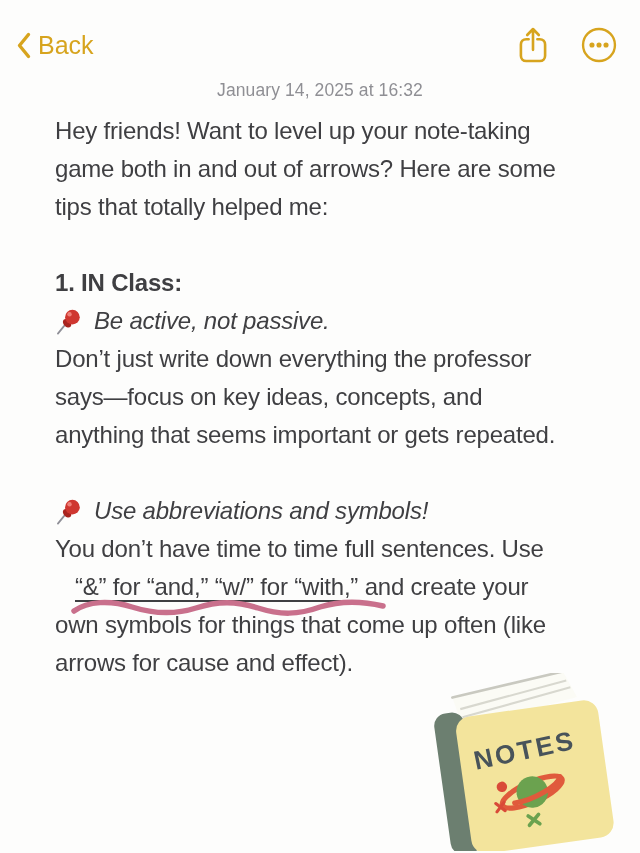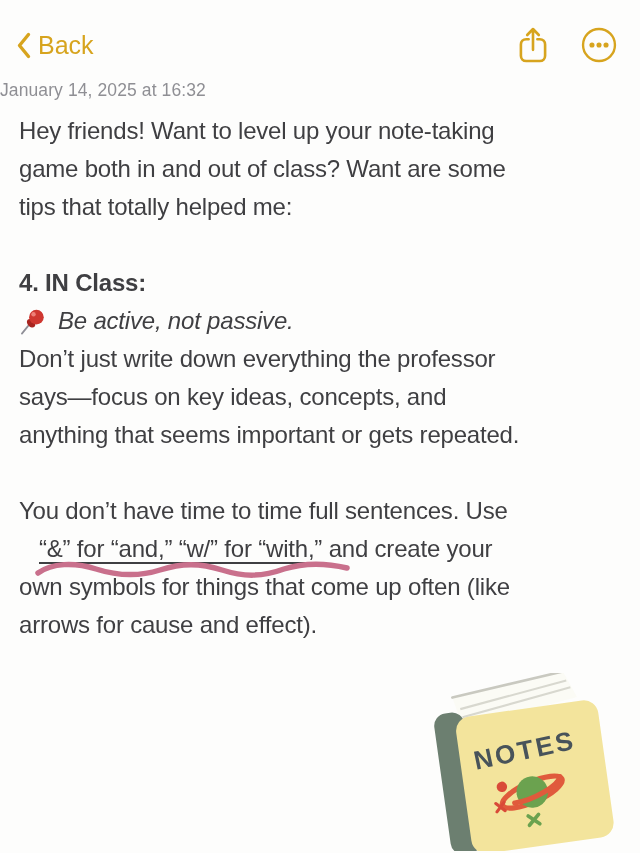--- a/index.html
+++ b/index.html
@@ -26,29 +26,30 @@
     color: #d7a41e;
     font-size: 25px;
     cursor: pointer;
   }
   .nav-spacer { flex: 1; }
   .nav-icons { display: flex; align-items: center; gap: 32px; }
   .icon-btn { display: flex; align-items: center; cursor: pointer; }
 
   
   .note-date {
+    text-align: center;
     color: #8f8f94;
     font-size: 17.5px;
     margin-top: 14px;
     letter-spacing: 0.1px;
   }
 
   
   .note-content {
-    padding: 11px 36px 0 19px;
+    padding: 11px 36px 0 55px;
     font-size: 24px;
     line-height: 38px;
     letter-spacing: -0.2px;
   }
   .line { height: 38px; white-space: nowrap; }
   .spacer-line { height: 38px; }
   .bold-line { font-weight: 700; }
   .tip-heading {
     display: flex;
     align-items: center;
@@ -109,45 +110,56 @@
       </svg>
     </span>
   </div>
 </div>
 
 <div class="note-date">January 14, 2025 at 16:32</div>
 
 <div class="note-content">
 
   <div class="line">Hey friends! Want to level up your note-taking</div>
-  <div class="line">game both in and out of class? Want are some</div>
+  <div class="line">game both in and out of arrows? Here are some</div>
   <div class="line">tips that totally helped me:</div>
 
   <div class="spacer-line"></div>
 
-  <div class="line bold-line">4. IN Class:</div>
+  <div class="line bold-line">1. IN Class:</div>
 
   <div class="tip-heading">
     <span class="pin-wrap">
       <svg width="29" height="29" viewBox="0 0 30 30">
         <path d="M9.5,19.5 L3,27.5" stroke="#8e8e96" stroke-width="1.8" stroke-linecap="round"></path>
         <ellipse cx="12.5" cy="16.8" rx="5" ry="3.6" transform="rotate(45 12.5 16.8)" fill="#a8241f"></ellipse>
         <circle cx="18" cy="10.5" r="7.6" fill="#cf3730"></circle>
         <circle cx="15" cy="7.4" r="2.3" fill="#ee8078"></circle>
       </svg>
     </span>
     <span>Be active, not passive.</span>
   </div>
 
   <div class="line">Don’t just write down everything the professor</div>
   <div class="line">says—focus on key ideas, concepts, and</div>
   <div class="line">anything that seems important or gets repeated.</div>
 
   <div class="spacer-line"></div>
 
+  <div class="tip-heading">
+    <span class="pin-wrap">
+      <svg width="29" height="29" viewBox="0 0 30 30">
+        <path d="M9.5,19.5 L3,27.5" stroke="#8e8e96" stroke-width="1.8" stroke-linecap="round"></path>
+        <ellipse cx="12.5" cy="16.8" rx="5" ry="3.6" transform="rotate(45 12.5 16.8)" fill="#a8241f"></ellipse>
+        <circle cx="18" cy="10.5" r="7.6" fill="#cf3730"></circle>
+        <circle cx="15" cy="7.4" r="2.3" fill="#ee8078"></circle>
+      </svg>
+    </span>
+    <span>Use abbreviations and symbols!</span>
+  </div>
 
   <div class="line">You don’t have time to time full sentences. Use</div>
 
   <div class="line wavy-line-wrap">
     <span class="underlined">“&amp;” for “and,” “w/” for “with,”</span><span> and create your</span>
     <svg class="wave-svg" width="320" height="20" viewBox="0 0 320 20">
       <path d="M4,13 C18,3 40,2 62,9 C84,16 104,17 126,10 C148,3 166,3 188,10 C210,17 228,17 250,9 C272,2 292,3 313,8" fill="none" stroke="#c9708c" stroke-width="5.5" stroke-linecap="round"></path>
     </svg>
   </div>
 

